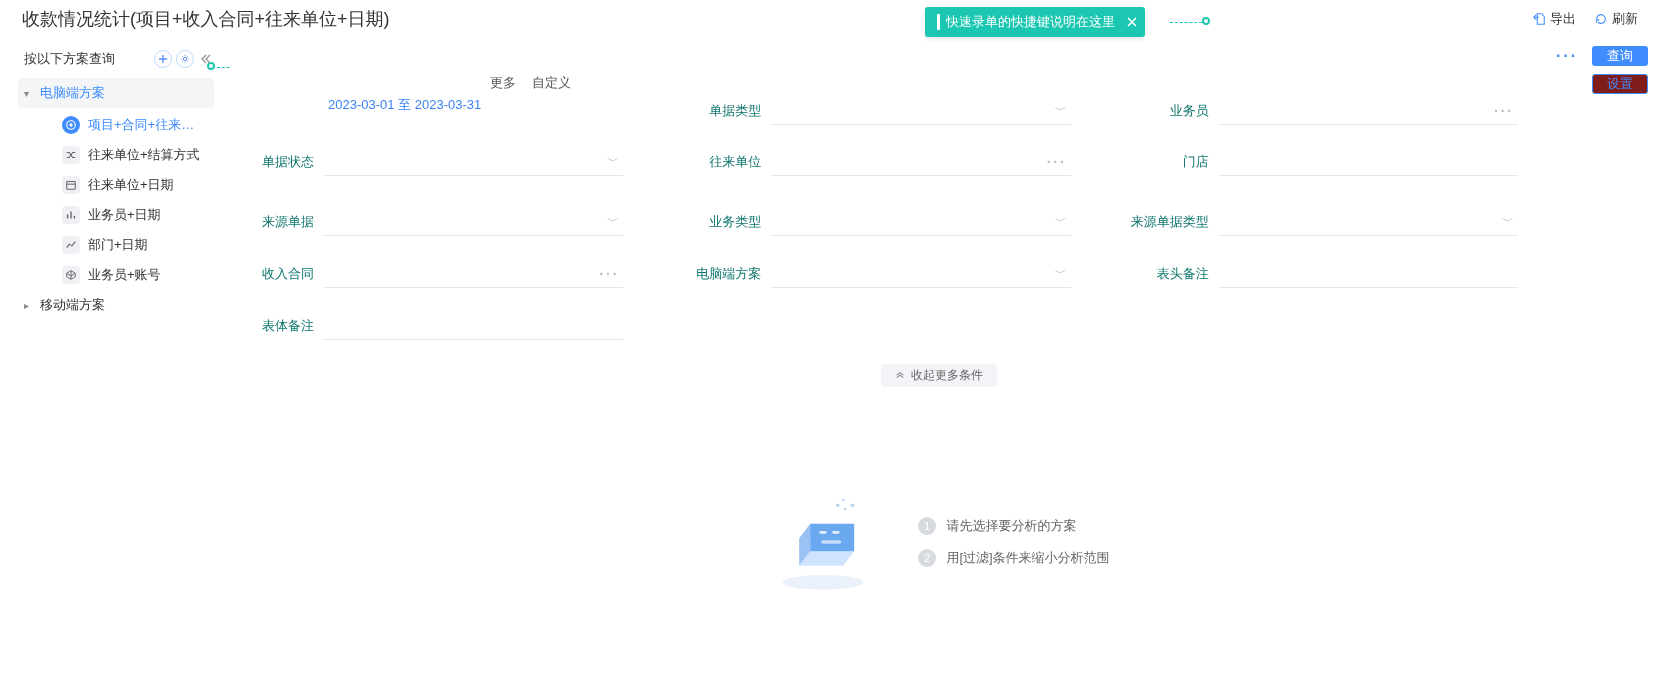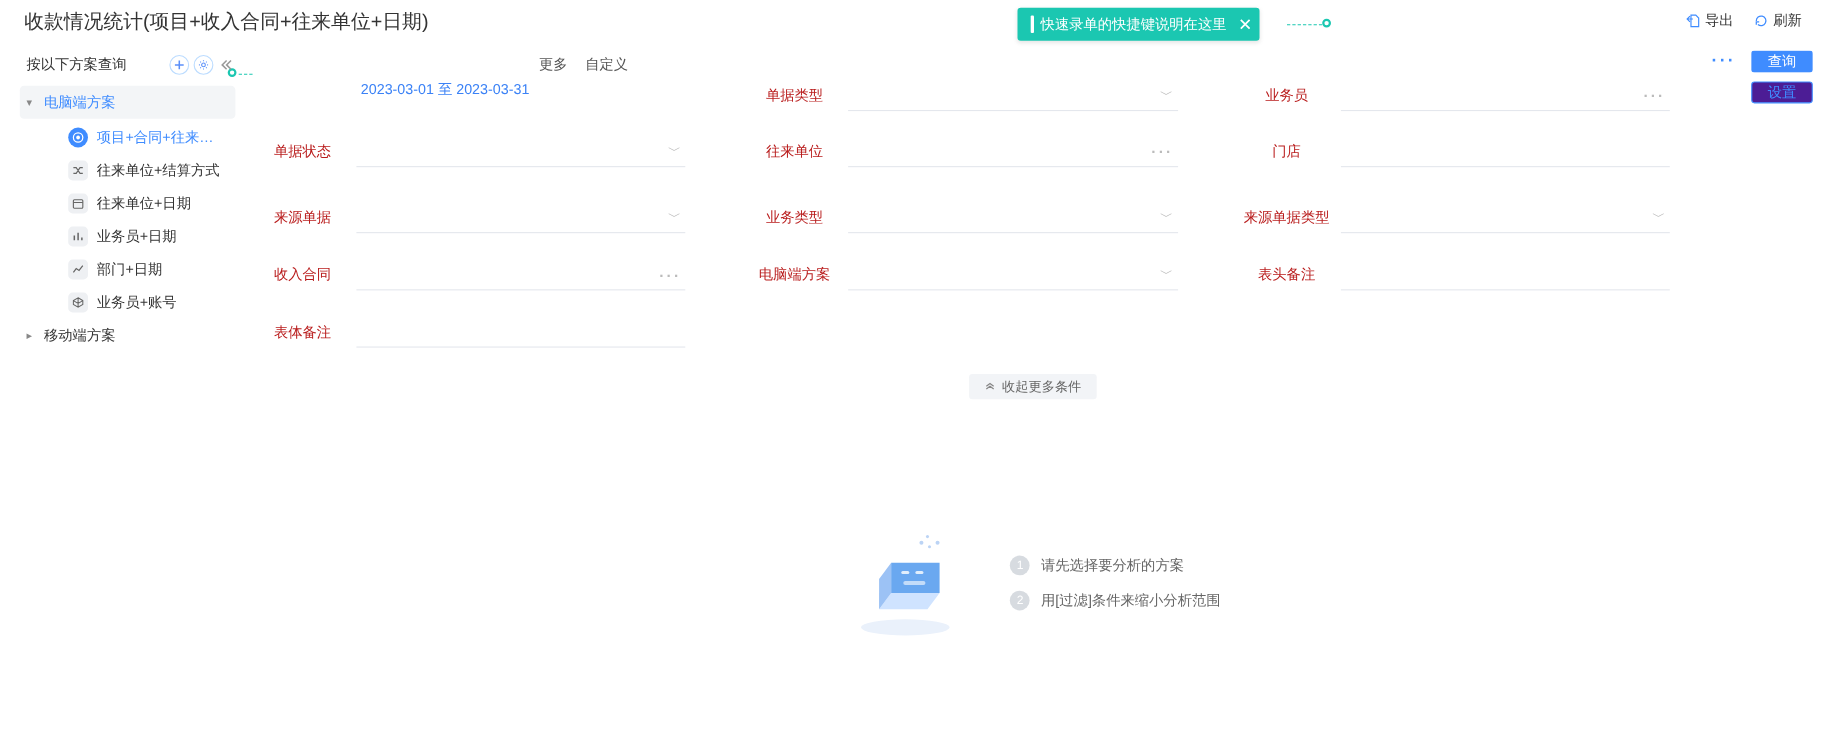--- a/index.html
+++ b/index.html
@@ -119,35 +119,35 @@
   
   .content { flex:1; display:flex; flex-direction:column; position:relative; }
   .content-top { background:#fff; }
 
   
   .tabs-row {
     display:flex; align-items:center; gap:16px;
     padding:6px 0 4px 6px;
     font-size:13px; color:#555;
   }
-  .tabs-row .tab, .tabs-row .tab-extra { cursor:pointer; }
+  .tabs-row .tab, .tabs-row .tab-extra { cursor:pointer;margin-top:24px; }
   .date-val { color:#3b82f6; font-size:13px; }
 
   
   .filters {
     display:grid;
     grid-template-columns: repeat(3, 1fr);
     column-gap:60px;
     row-gap:24px;
     padding: 4px 6px 20px 6px;
   }
   .fld { display:flex; align-items:center; }
   .fld .lbl {
-    width:88px; text-align:center; padding-right:10px;
-    color:#b91c1c; font-size:13px; flex:none;
+    width:88px; text-align:right; padding-right:10px;
+    color:#0f766e; font-size:13px; flex:none;
   }
   .fld .ctrl {
     flex:1; height:28px; border:none; border-bottom:1px solid #e4e7ed;
     display:flex; align-items:center; justify-content:flex-end;
     padding-right:4px; color:#bbb;
     cursor:pointer;
   }
   .fld .ctrl .chev { font-size:12px; }
   .fld .ctrl .dots { letter-spacing:2px; font-weight:bold; font-size:14px; color:#bbb; }
 
@@ -155,21 +155,21 @@
   .action-col {
     position:absolute; right:0; top:2px;
     display:flex; flex-direction:column; gap:8px; align-items:flex-end;
   }
   .btn {
     min-width:56px; height:20px; border-radius:3px; font-size:13px;
     display:flex; align-items:center; justify-content:center; cursor:pointer;
     border:1px solid transparent; padding:0 10px;
   }
   .btn.primary { background:#3f8cff; color:#fff; }
-  .btn.outline { background:#4c1d95; color:#3f8cff; border-color:#3f8cff;align-items:center; }
+  .btn.outline { background:#7f1d1d; color:#3f8cff; border-color:#3f8cff;align-items:center; }
   .ext-dots {
     color:#3f8cff; font-weight:bold; letter-spacing:2px; font-size:16px;
     cursor:pointer; padding-right:4px;
   }
 
   
   .collapse-bar {
     border-top:0;
     display:flex; justify-content:center; padding:4px 0 10px 0;
   }

